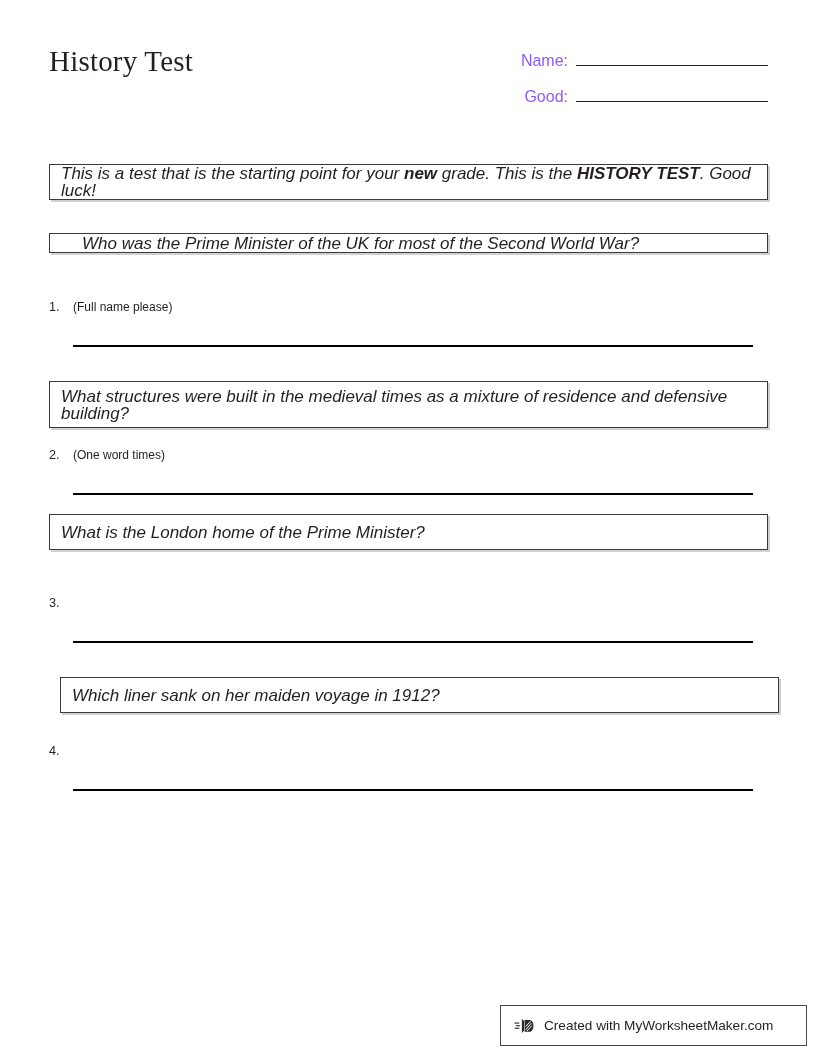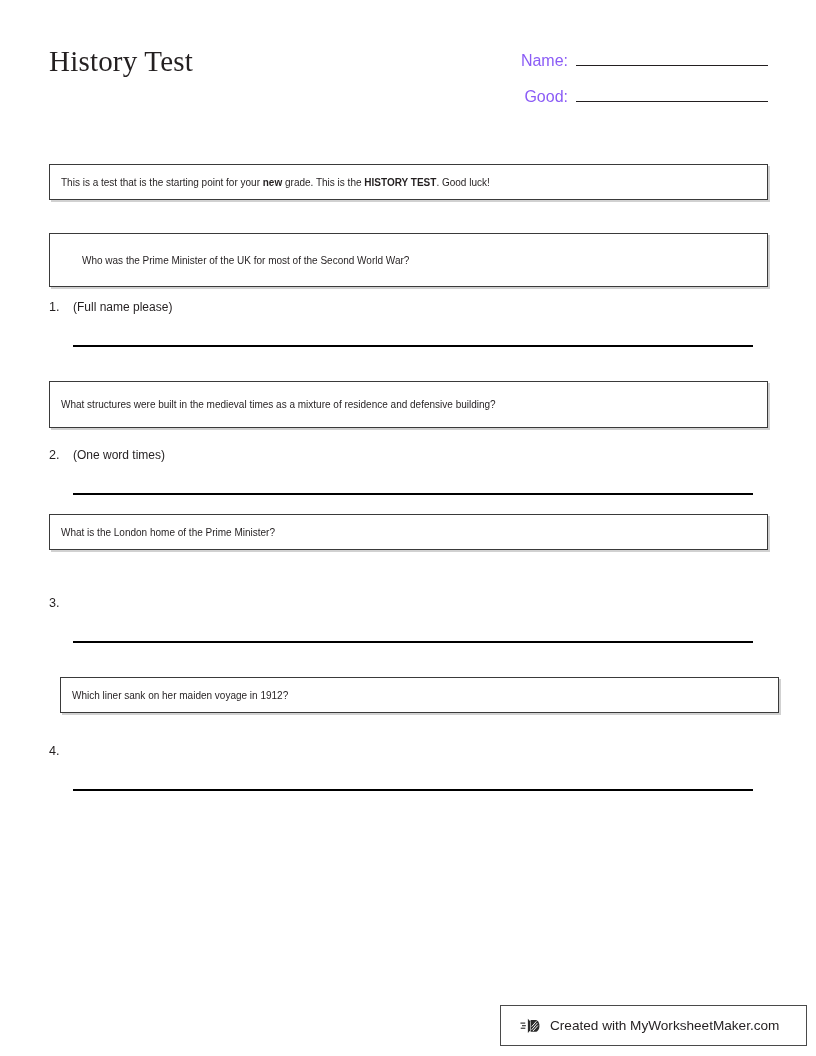--- a/index.html
+++ b/index.html
@@ -74,24 +74,25 @@
     width: 719px;
     box-sizing: border-box;
     border: 1px solid #3a3a3a;
     background: #ffffff;
     box-shadow: 2px 2px 0 rgba(0,0,0,0.18);
     display: flex;
     align-items: center;
     padding: 0 11px;
   }
   .boxed-text {
-    font-size: 10px;
+    font-size: 17px;
     line-height: 17px;
     color: #231f20;
     font-family: "Liberation Sans", sans-serif;
+    font-style: italic;
   }
   .boxed-text b { font-weight: bold; }
 
   
   .answer-block {
     position: absolute;
     left: 49px;
     width: 719px;
   }
   .answer-head {
@@ -122,21 +123,21 @@
     position: absolute;
     left: 500px;
     top: 1005px;
     width: 307px;
     height: 41px;
     box-sizing: border-box;
     border: 1px solid #4a4a4a;
     background: #ffffff;
     display: flex;
     align-items: center;
-    padding-left: 19px;
+    padding-left: 13px;
   }
   .footer-logo {
     width: 22px;
     height: 22px;
     flex: 0 0 22px;
     margin-right: 8px;
     display: block;
   }
   .footer-text {
     font-size: 13.6px;
@@ -162,21 +163,21 @@
         <span class="field-label">Good:</span>
         <span class="field-line"></span>
       </div>
     </div>
   </div>
 
   <div class="boxed" style="top:164px; height:36px;">
     <span class="boxed-text" id="instructions-text"><span>This is a test that is the starting point for your </span><b>new</b><span> grade. This is the </span><b>HISTORY TEST</b><span>. Good luck!</span></span>
   </div>
 
-  <div class="boxed" style="top:233px; height:54px;padding-left:32px;">
+  <div class="boxed" style="top:233px; height:20px;padding-left:32px;">
     <span class="boxed-text">Who was the Prime Minister of the UK for most of the Second World War?</span>
   </div>
   <div class="answer-block" style="top:300px; height:48px;">
     <div class="answer-head">
       <span class="answer-num">1.</span>
       <span class="answer-hint">(Full name please)</span>
     </div>
     <div class="answer-line" style="top:45px;"></div>
   </div>
 

